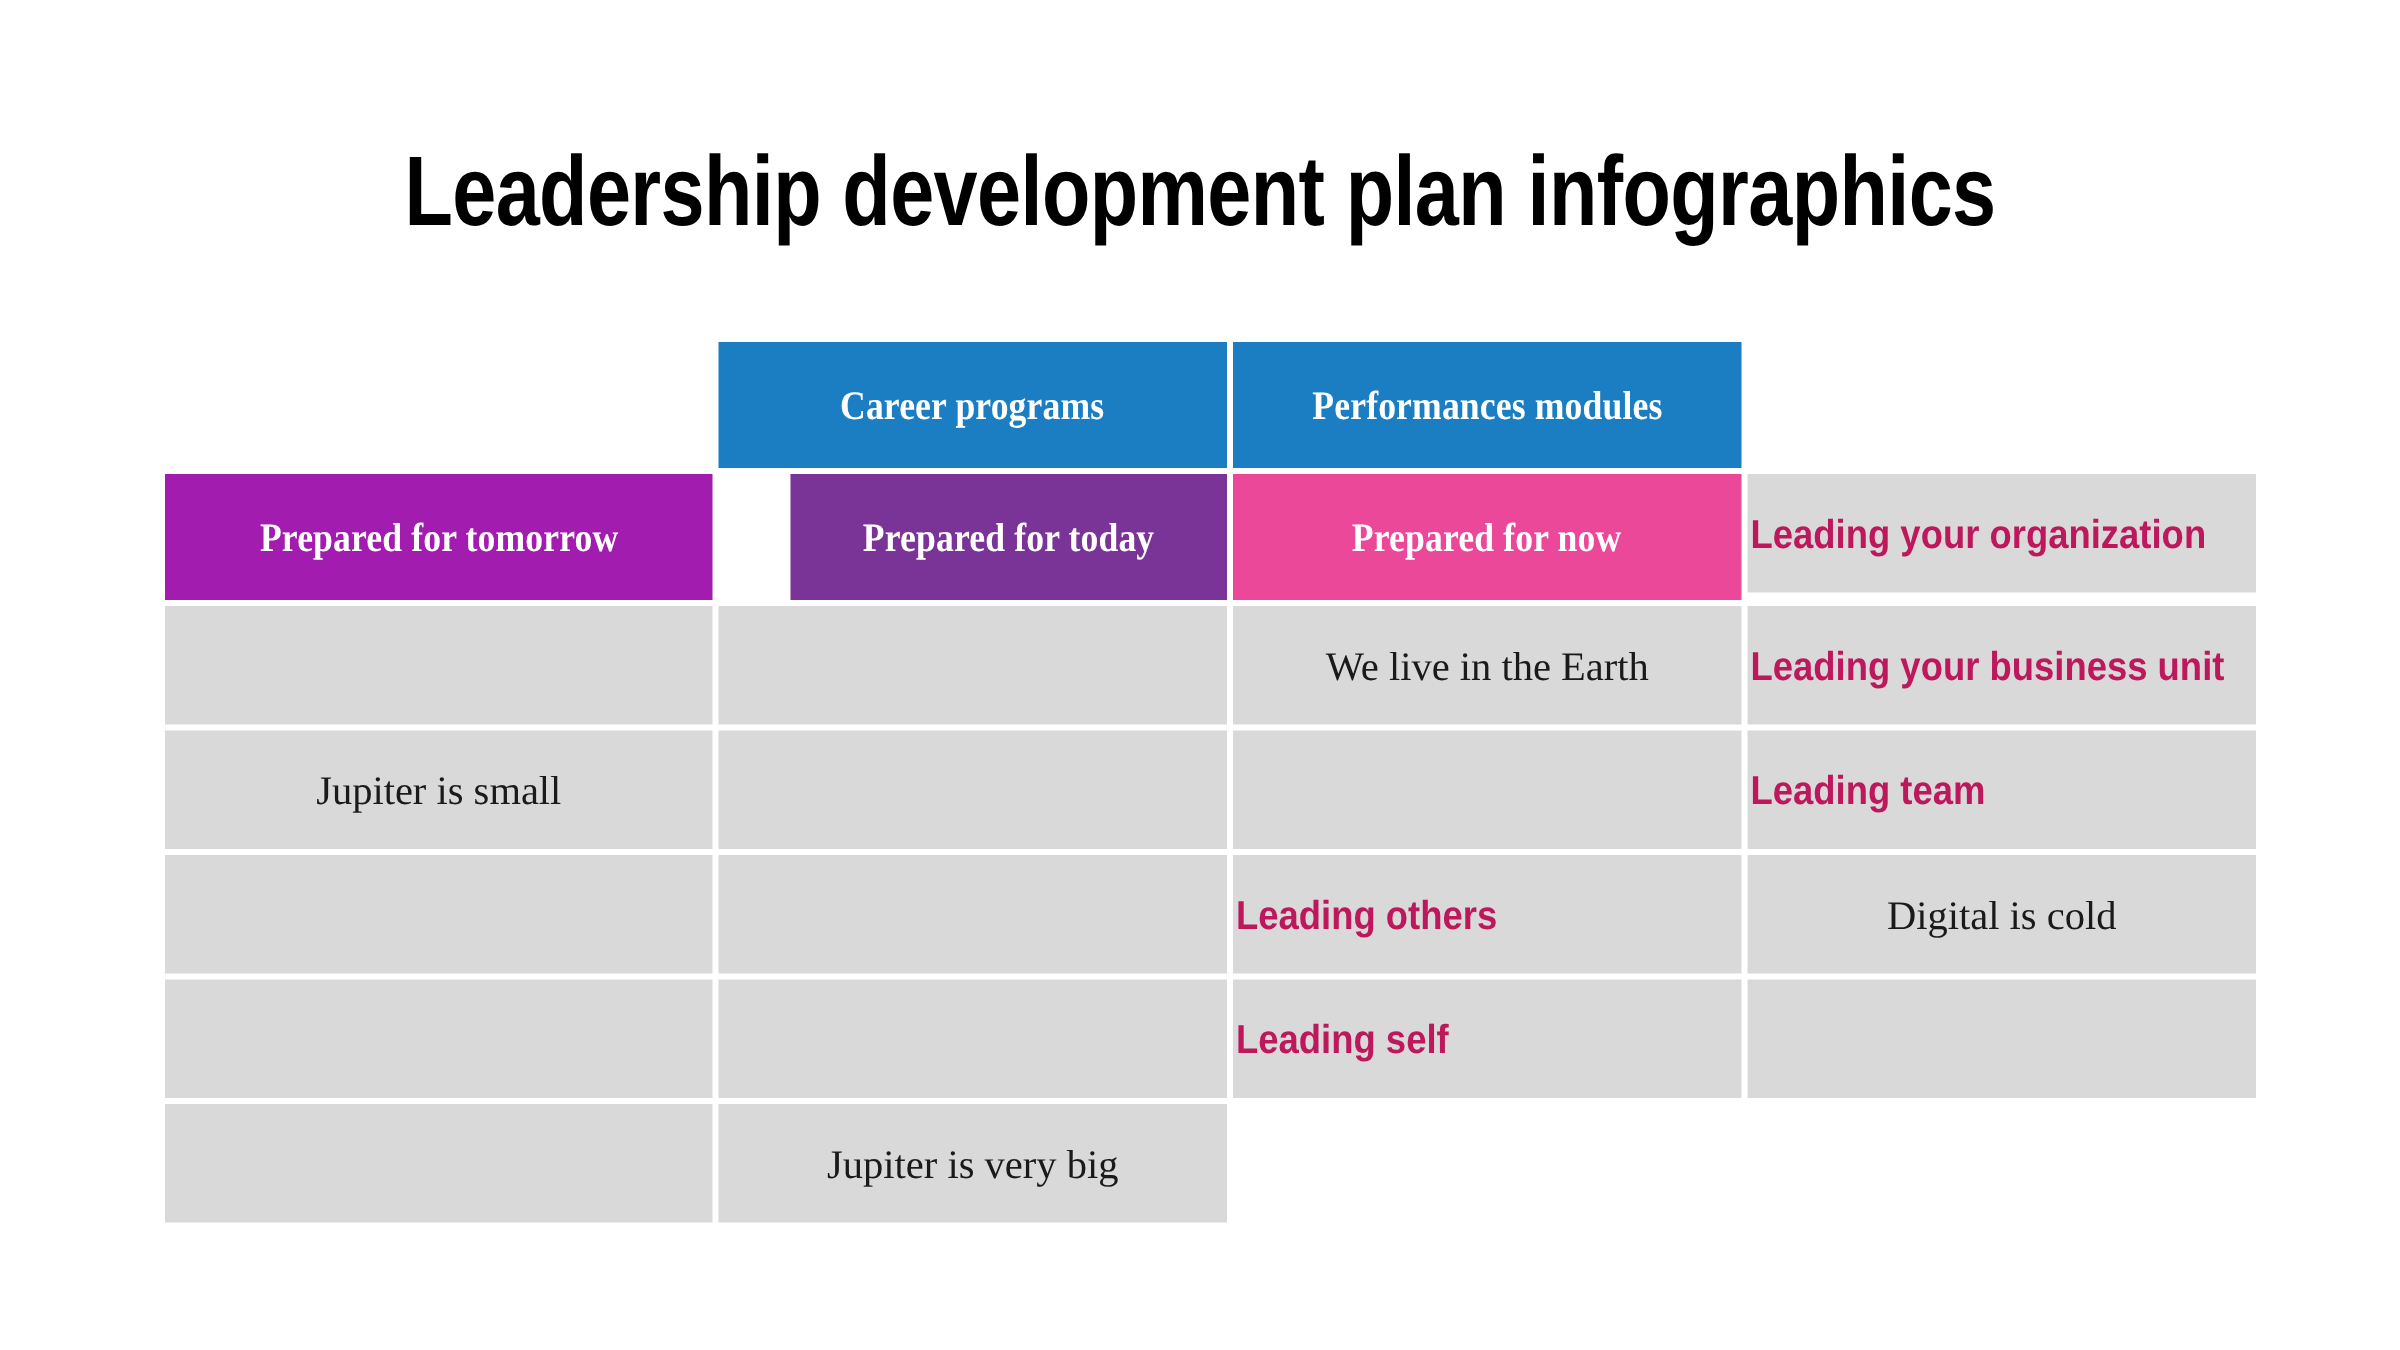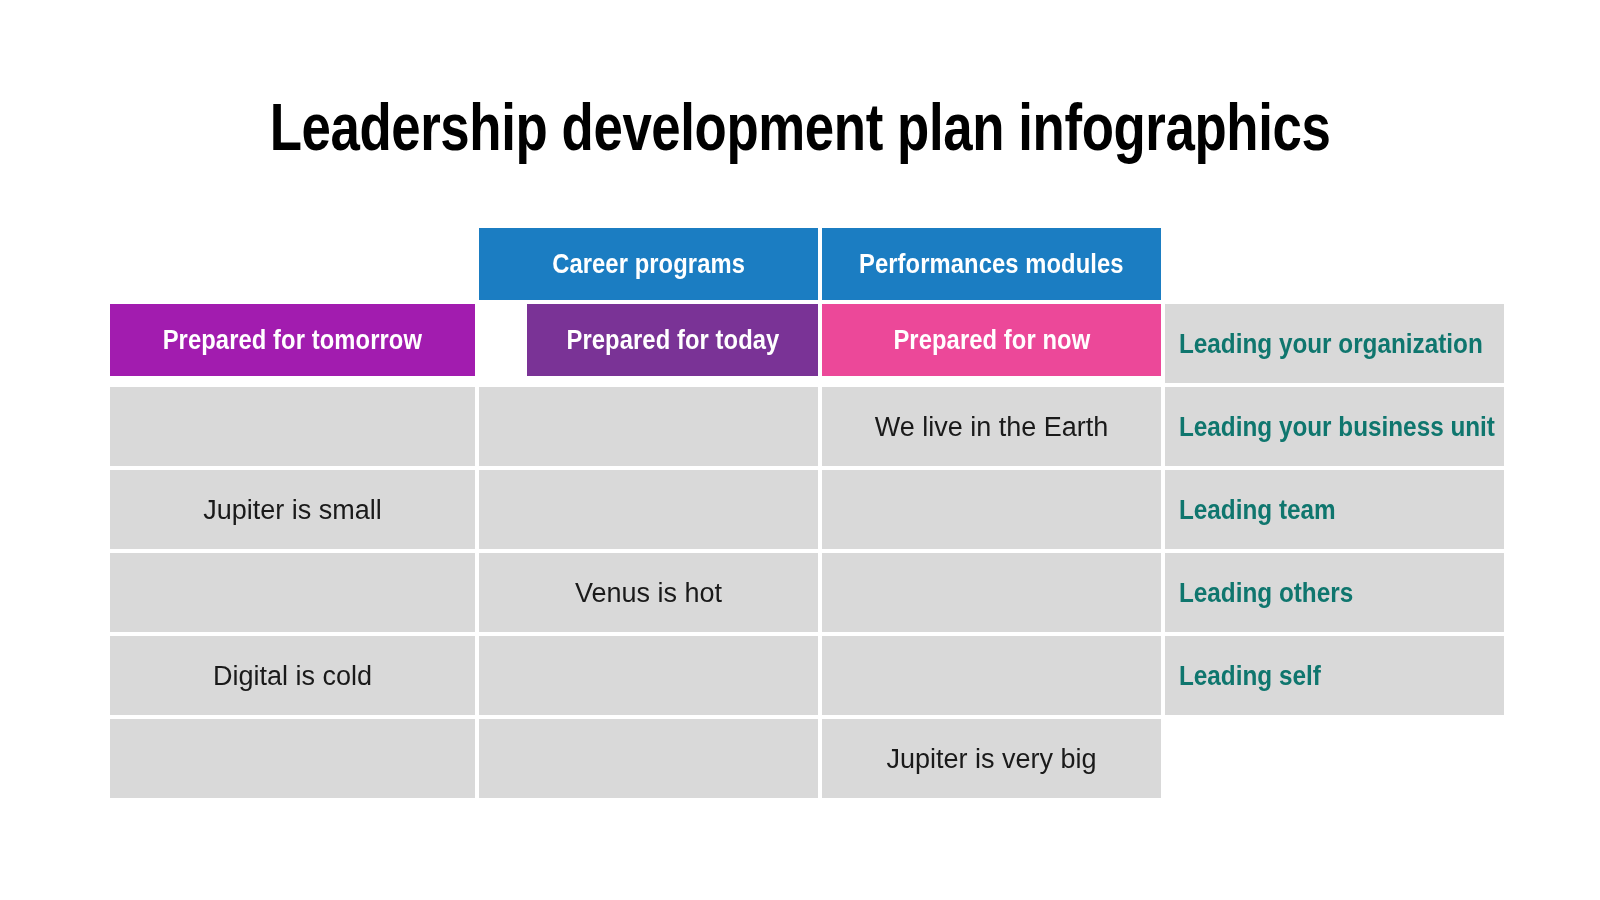--- a/index.html
+++ b/index.html
@@ -59,25 +59,25 @@
     min-width: 0;
   }
 
   
   .spacer {
     background: transparent;
   }
 
   .head-top,
   .head-sub {
-    height: 72px;
+    height: 84px;
     justify-content: center;
     text-align: center;
     color: #ffffff;
-    font-family: Liberation Sans, sans-serif;
+    font-family: Liberation Serif, serif;
     font-weight: 700;
     font-size: 27px;
     line-height: 32px;
     letter-spacing: 0.1px;
     align-items: center;
   }
   .head-top > span,
   .head-sub > span {
     display: block;
     transform: scaleX(0.88);
@@ -93,26 +93,26 @@
   
   .row-label,
   .data-cell {
     height: 79px;
     background: #d9d9d9;
     color: #000000;
   }
 
   .row-label {
     justify-content: flex-start;
-    padding: 0 0 0 14px;
+    padding: 0 0 0 2px;
     font-family: "Liberation Sans Narrow", "Liberation Sans", sans-serif;
     font-weight: 700;
     font-size: 27px;
     line-height: 32px;
-    color: #0f766e;
+    color: #be185d;
   }
   .row-label > span {
     display: block;
     transform: scaleX(0.90);
     transform-origin: 0 50%;
     white-space: nowrap;
   }
 
   .data-cell {
     justify-content: center;
@@ -120,20 +120,21 @@
     font-family: "Liberation Sans", sans-serif;
     font-weight: 400;
     font-size: 27px;
     line-height: 32px;
     color: #1a1a1a;
     padding: 0 10px;
   }
   .data-cell > span {
     display: block;
     white-space: nowrap;
+    font-family: Liberation Serif, serif;
   }
   .data-cell.empty > span { visibility: hidden; }
 </style>
 </head>
 <body>
 
 <div class="slide">
 
   <div class="title">Leadership development plan infographics</div>
 
@@ -183,23 +184,20 @@
     <div class="cell data-cell empty">
       <span></span>
     </div>
 
     <div class="cell row-label">
       <span>Leading team</span>
     </div>
     <div class="cell data-cell empty">
       <span></span>
     </div>
-    <div class="cell data-cell">
-      <span>Venus is hot</span>
-    </div>
     <div class="cell data-cell empty">
       <span></span>
     </div>
 
     <div class="cell row-label">
       <span>Leading others</span>
     </div>
     <div class="cell data-cell">
       <span>Digital is cold</span>
     </div>

